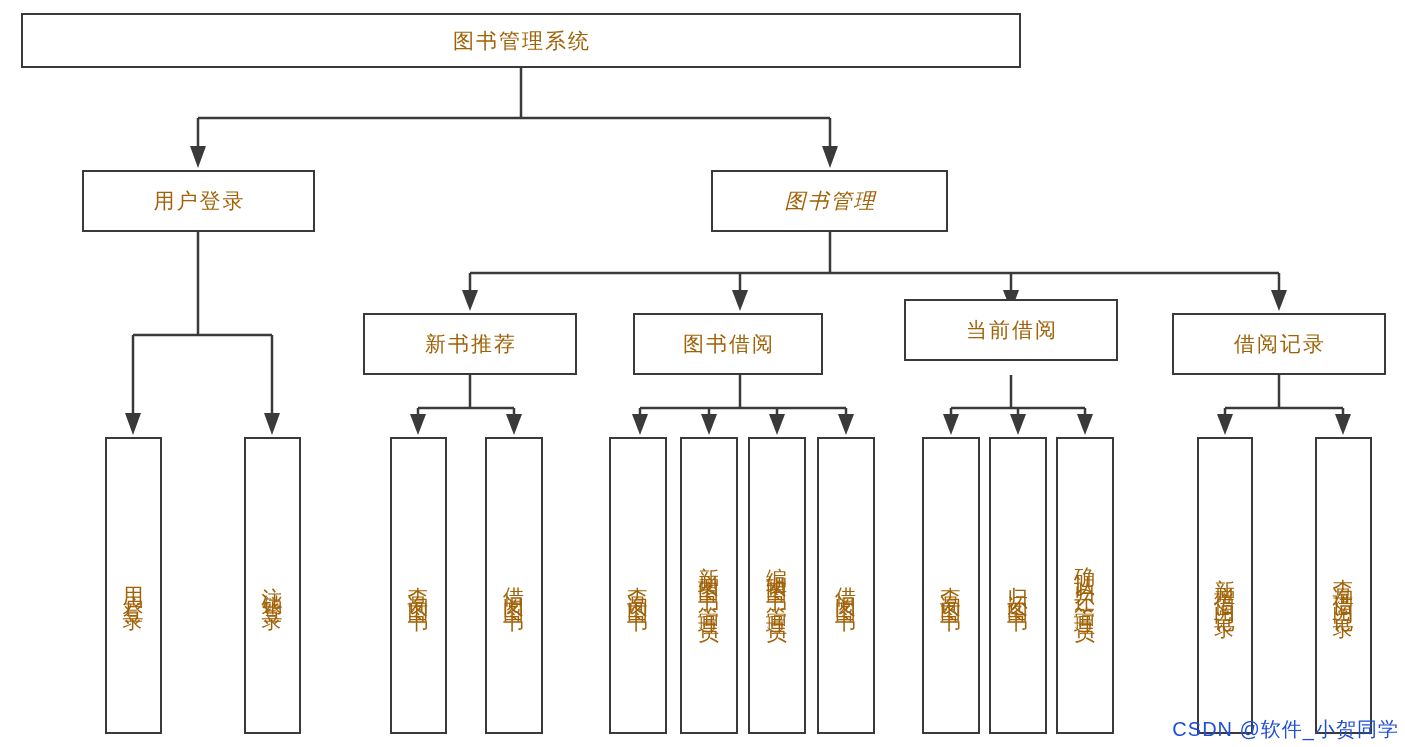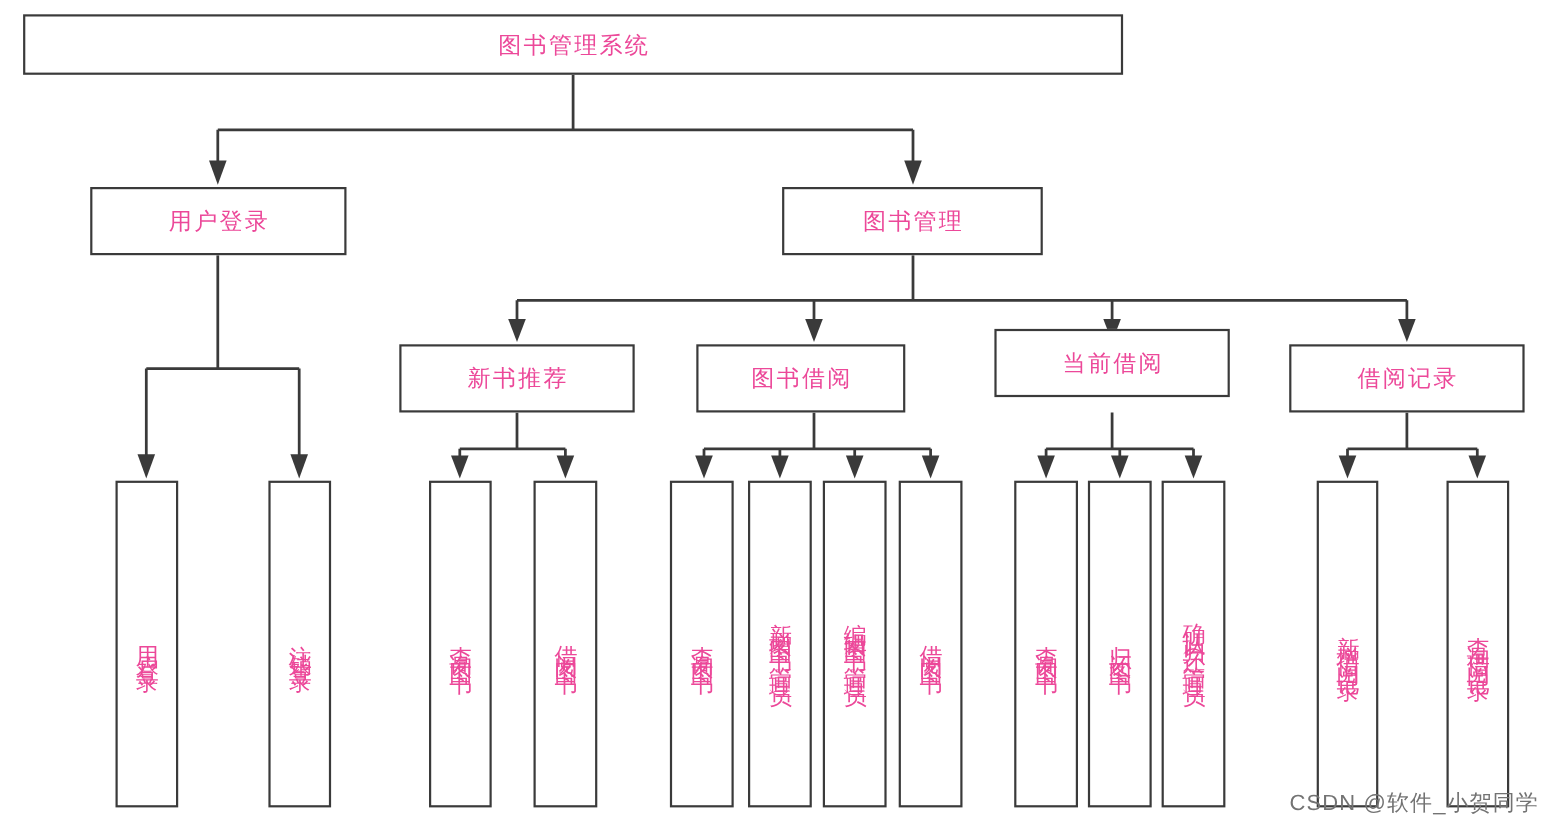--- a/index.html
+++ b/index.html
@@ -15,21 +15,21 @@
     position: absolute;
     left: 0; top: 0;
     width: 1405px; height: 747px;
     z-index: 0;
   }
   .box {
     position: absolute;
     box-sizing: border-box;
     background: #ffffff;
     border: 2.5px solid #3a3a3a;
-    color: #ec4899;
+    color: #a16207;
     display: flex;
     align-items: center;
     justify-content: center;
     z-index: 1;
   }
   .hbox {
     font-size: 21px;
     letter-spacing: 2px;
     text-indent: 2px;
   }
@@ -37,21 +37,21 @@
     writing-mode: vertical-rl;
     font-size: 21px;
     letter-spacing: 8px;
     line-height: 1;
   }
   .watermark {
     position: absolute;
     right: 6px;
     bottom: 4px;
     font-size: 20px;
-    color: #737373;
+    color: #1d4ed8;
     letter-spacing: 1px;
     z-index: 2;
     white-space: nowrap;
   }
 </style>
 </head>
 <body>
 
 <div id="canvas">
 
@@ -91,21 +91,21 @@
       <polygon points="1010,414 1026,414 1018,435"></polygon>
       <polygon points="1077,414 1093,414 1085,435"></polygon>
       <polygon points="1217,414 1233,414 1225,435"></polygon>
       <polygon points="1335,414 1351,414 1343,435"></polygon>
     </g>
   </svg>
 
   <div class="box hbox" style="left:21px; top:13px; width:1000px; height:55px;">图书管理系统</div>
 
   <div class="box hbox" style="left:82px; top:170px; width:233px; height:62px;">用户登录</div>
-  <div class="box hbox" style="left:711px; top:170px; width:237px; height:62px;">图书管理</div>
+  <div class="box hbox" style="left:711px; top:170px; width:237px; height:62px;font-style:italic;">图书管理</div>
 
   <div class="box hbox" style="left:363px; top:313px; width:214px; height:62px;">新书推荐</div>
   <div class="box hbox" style="left:633px; top:313px; width:190px; height:62px;">图书借阅</div>
   <div class="box hbox" style="left:904px; top:299px; width:214px; height:62px;">当前借阅</div>
   <div class="box hbox" style="left:1172px; top:313px; width:214px; height:62px;">借阅记录</div>
 
   <div class="box leaf" style="left:105px; top:437px; width:57px; height:297px;">用户登录</div>
   <div class="box leaf" style="left:244px; top:437px; width:57px; height:297px;">注销登录</div>
 
   <div class="box leaf" style="left:390px; top:437px; width:57px; height:297px;">查询图书</div>

